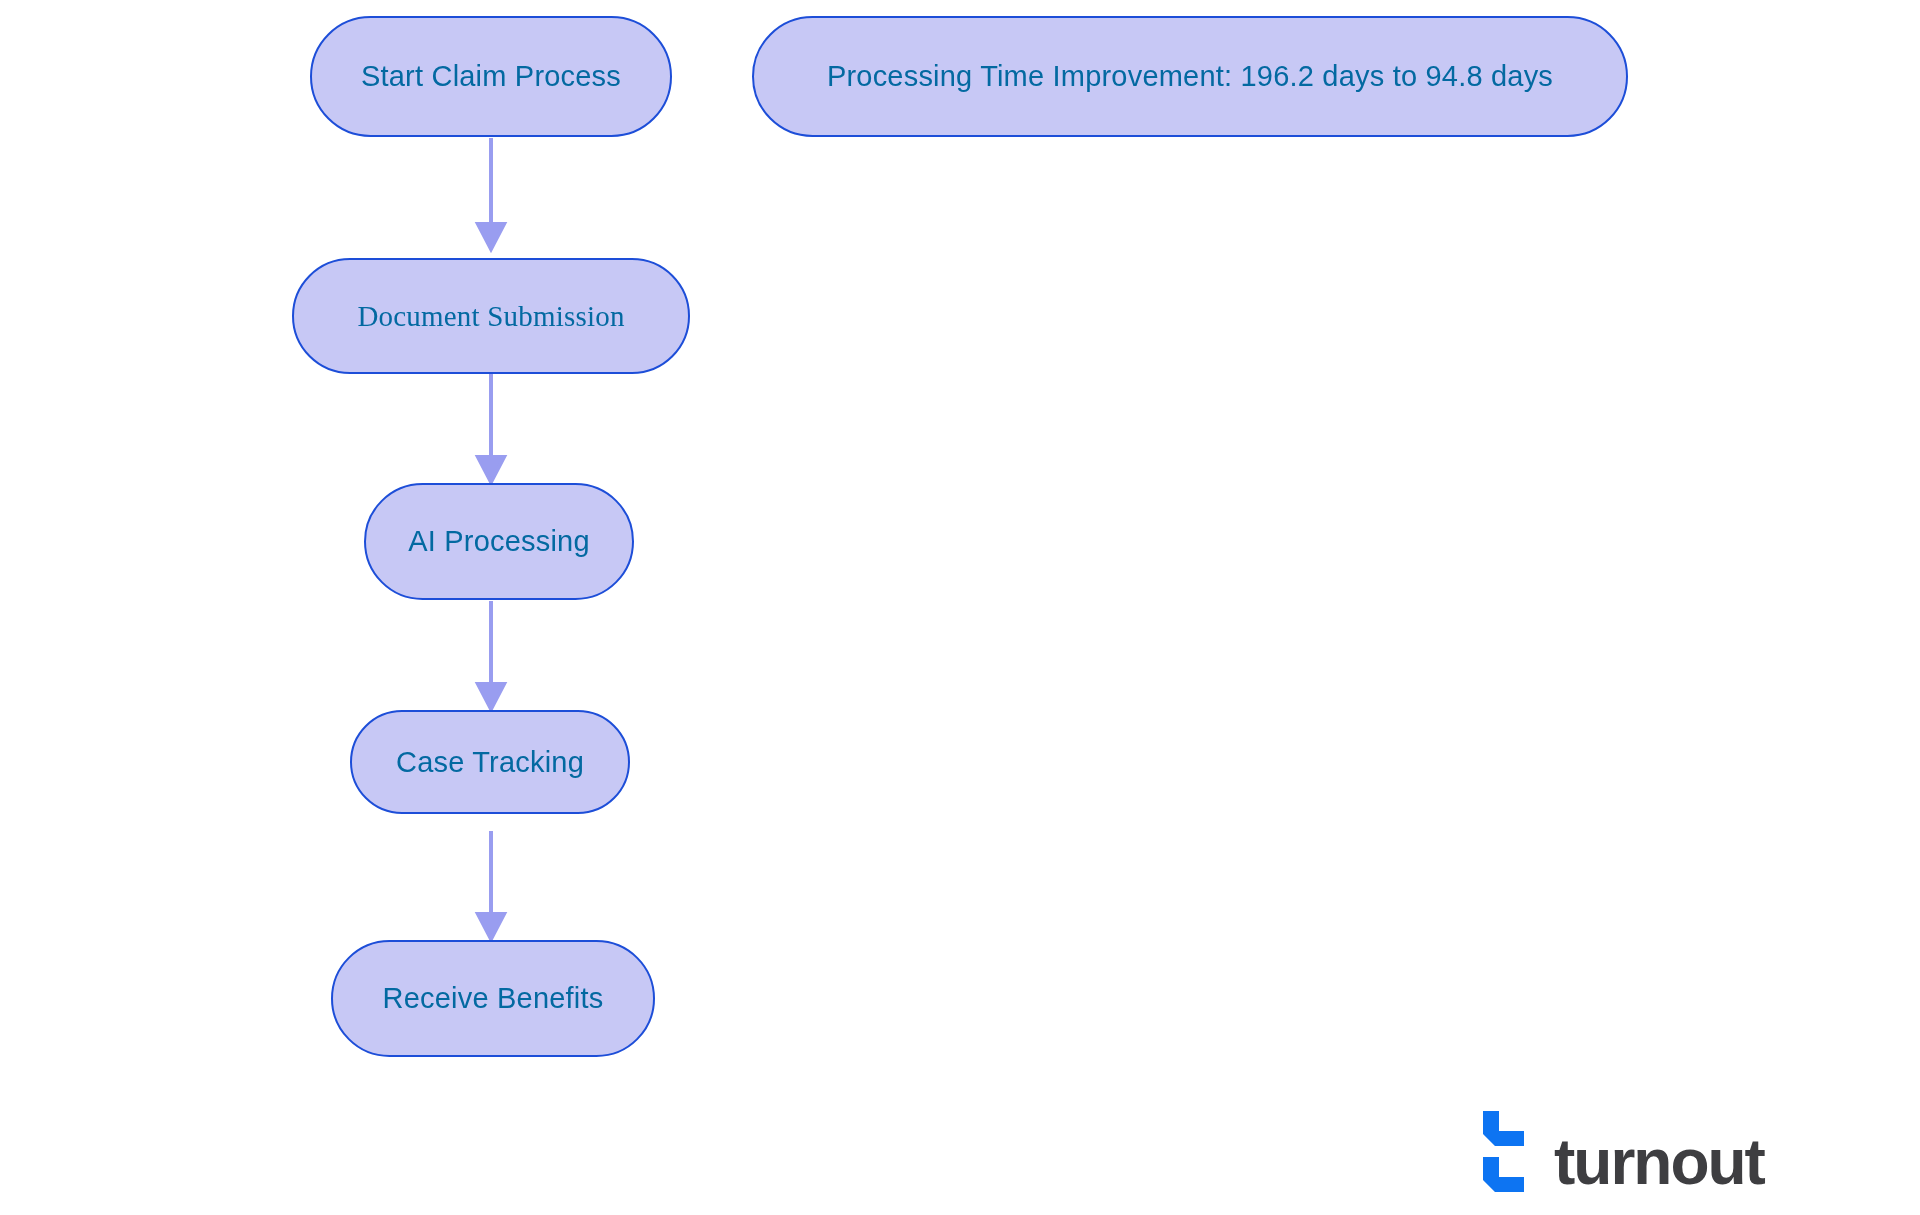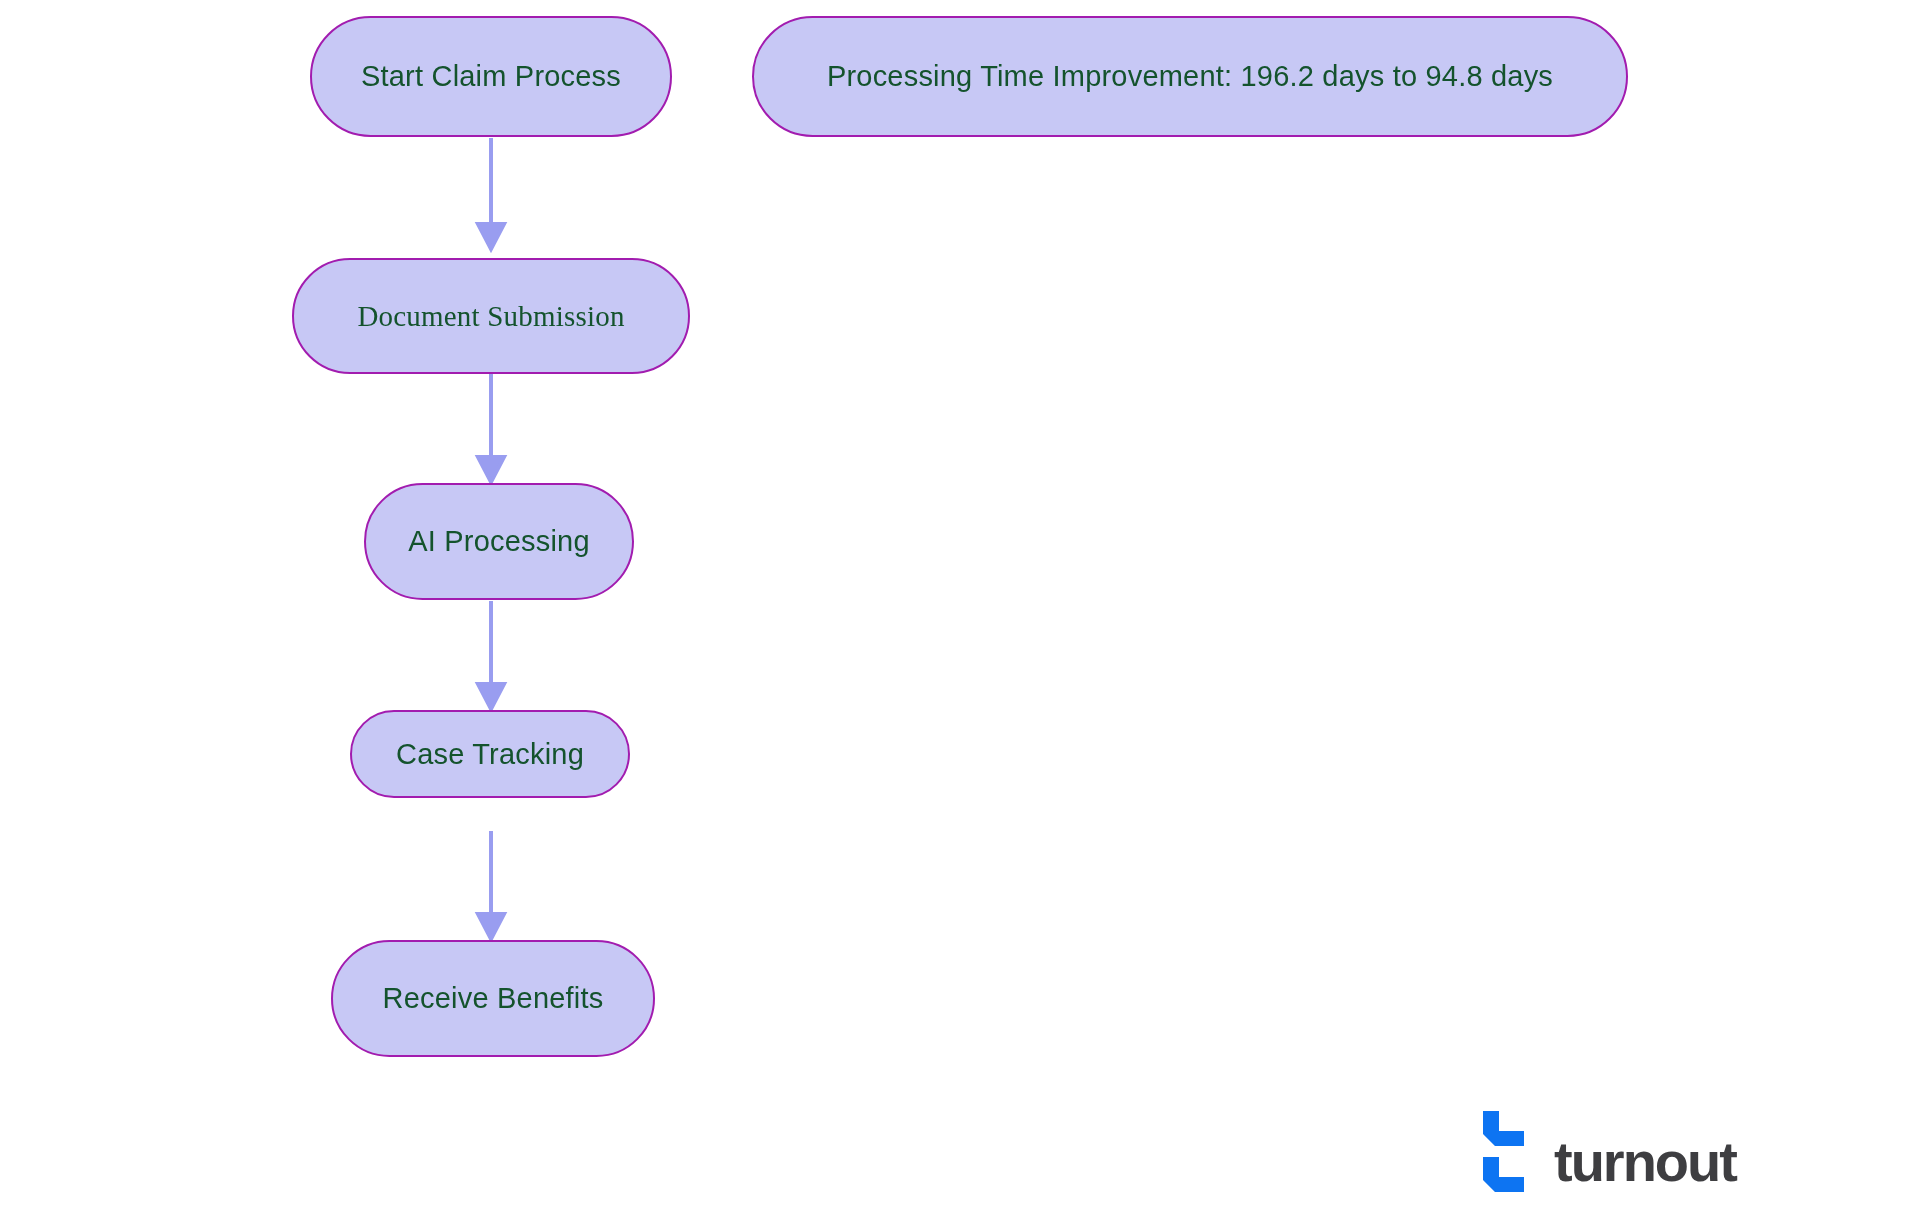--- a/index.html
+++ b/index.html
@@ -7,45 +7,45 @@
   body {
     font-family: "Liberation Sans", "DejaVu Sans", sans-serif;
     width: 1920px; height: 1215px; position: relative; overflow: hidden;
   }
   .canvas { position: absolute; left: 0; top: 0; width: 1920px; height: 1215px; }
 
   .flow-node {
     position: absolute;
     display: flex; align-items: center; justify-content: center;
     background: #c7c8f5;
-    border: 2px solid #a21caf;
+    border: 2px solid #1d4ed8;
     border-radius: 62px;
-    color: #14532d;
+    color: #0369a1;
     font-size: 29px;
     letter-spacing: 0.2px;
     text-align: center;
     white-space: nowrap;
   }
   .n-start   { left: 310px; top:  16px; width: 362px; height: 121px; }
   .n-doc     { left: 292px; top: 258px; width: 398px; height: 116px; font-family: Liberation Serif, serif; }
   .n-ai      { left: 364px; top: 483px; width: 270px; height: 117px; }
-  .n-case    { left: 350px; top: 710px; width: 280px; height: 88px; }
+  .n-case    { left: 350px; top: 710px; width: 280px; height: 104px; }
   .n-receive { left: 331px; top: 940px; width: 324px; height: 117px; text-align: right; }
   .n-info    { left: 752px; top:  16px; width: 876px; height: 121px; }
 
   .edges-svg { position: absolute; left: 0; top: 0; pointer-events: none; }
 
   .logo {
     position: absolute; left: 1478px; top: 1108px;
     display: flex; align-items: center; gap: 26px;
     height: 104px;
   }
   .logo-icon { width: 50px; height: 98px; display: block; }
   .logo-word {
-    font-size: 56px; font-weight: bold; color: #3e3e41;
+    font-size: 64px; font-weight: bold; color: #3e3e41;
     letter-spacing: -2px; line-height: 1;
     transform: translateY(2px);
   }
 </style>
 </head>
 <body>
 
 <div class="canvas">
 
   <svg class="edges-svg" width="1920" height="1215" viewBox="0 0 1920 1215">

